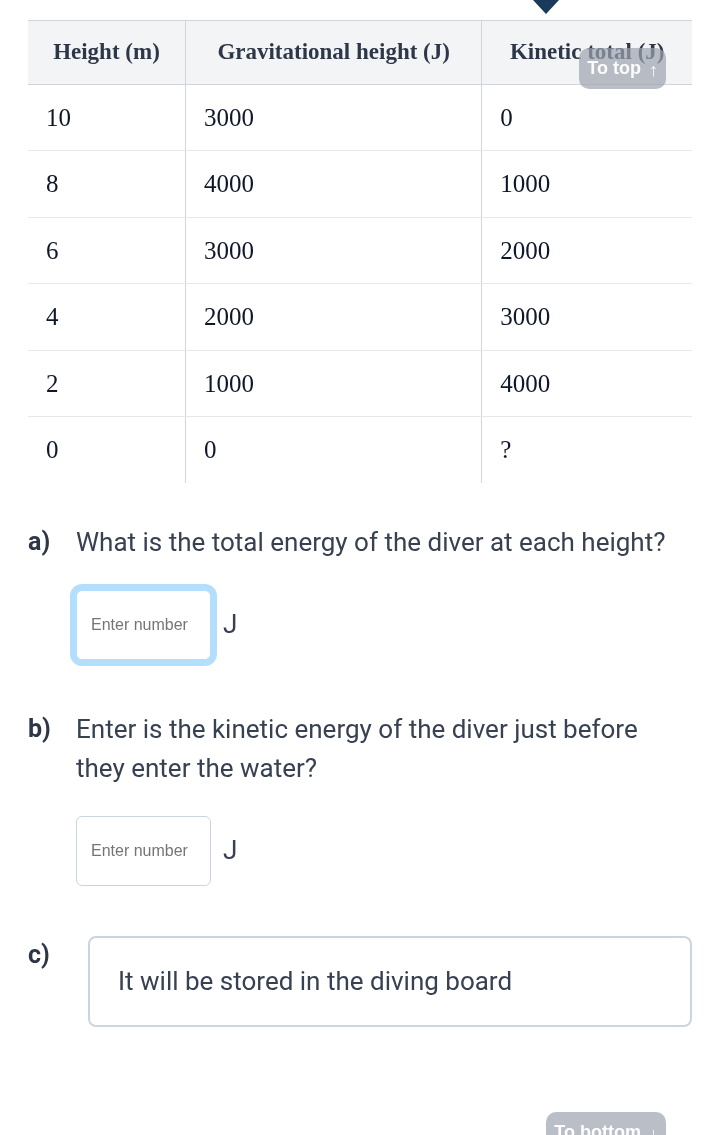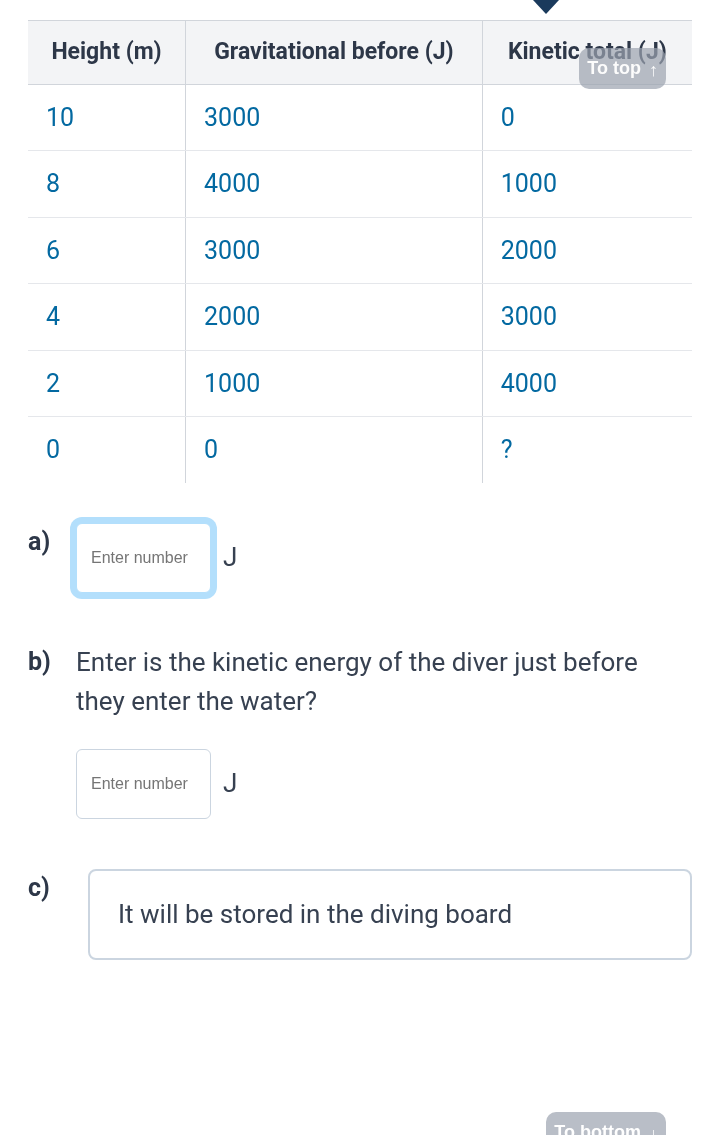--- a/index.html
+++ b/index.html
@@ -20,37 +20,38 @@
       margin: 0 auto 6px 505px;
     }
     table {
       border-collapse: collapse;
       width: 100%;
       margin-bottom: 40px;
     }
     th, td {
       padding: 14px 18px;
       text-align: left;
+      font-family: Liberation Serif, serif;
     }
     th {
       background: #f3f4f6;
       color: #2d3748;
       font-weight: 700;
       font-size: 23px;
       text-align: center;
       border-top: 1px solid #d1d5db;
       border-bottom: 1px solid #d1d5db;
     }
     th:not(:last-child), td:not(:last-child) {
       border-right: 1px solid #d1d5db;
     }
     td {
       border-bottom: 1px solid #e5e7eb;
       font-size: 25px;
-      color: #0369a1;
+      color: #0f172a;
     }
     tbody tr:last-child td { border-bottom: none; }
     .question {
       display: flex;
       margin: 0 0 50px 0;
       gap: 18px;
     }
     .q-label {
       font-weight: 700;
       font-size: 25px;
@@ -123,21 +124,21 @@
 
 <button class="nav-btn nav-top">
   <span>To top</span>
   <span class="arrow-icon">↑</span>
 </button>
 
 <table>
   <thead>
     <tr>
       <th>Height (m)</th>
-      <th>Gravitational before (J)</th>
+      <th>Gravitational height (J)</th>
       <th>Kinetic total (J)</th>
     </tr>
   </thead>
   <tbody>
     <tr>
       <td>10</td>
       <td>3000</td>
       <td>0</td>
     </tr>
     <tr>
@@ -164,20 +165,21 @@
       <td>0</td>
       <td>0</td>
       <td>?</td>
     </tr>
   </tbody>
 </table>
 
 <div class="question">
   <div class="q-label">a)</div>
   <div class="q-body">
+    <div class="q-text">What is the total energy of the diver at each height?</div>
     <div class="input-row">
       <input class="num-input focused" placeholder="Enter number" style="">
       <span class="unit">J</span>
     </div>
   </div>
 </div>
 
 <div class="question">
   <div class="q-label">b)</div>
   <div class="q-body">

